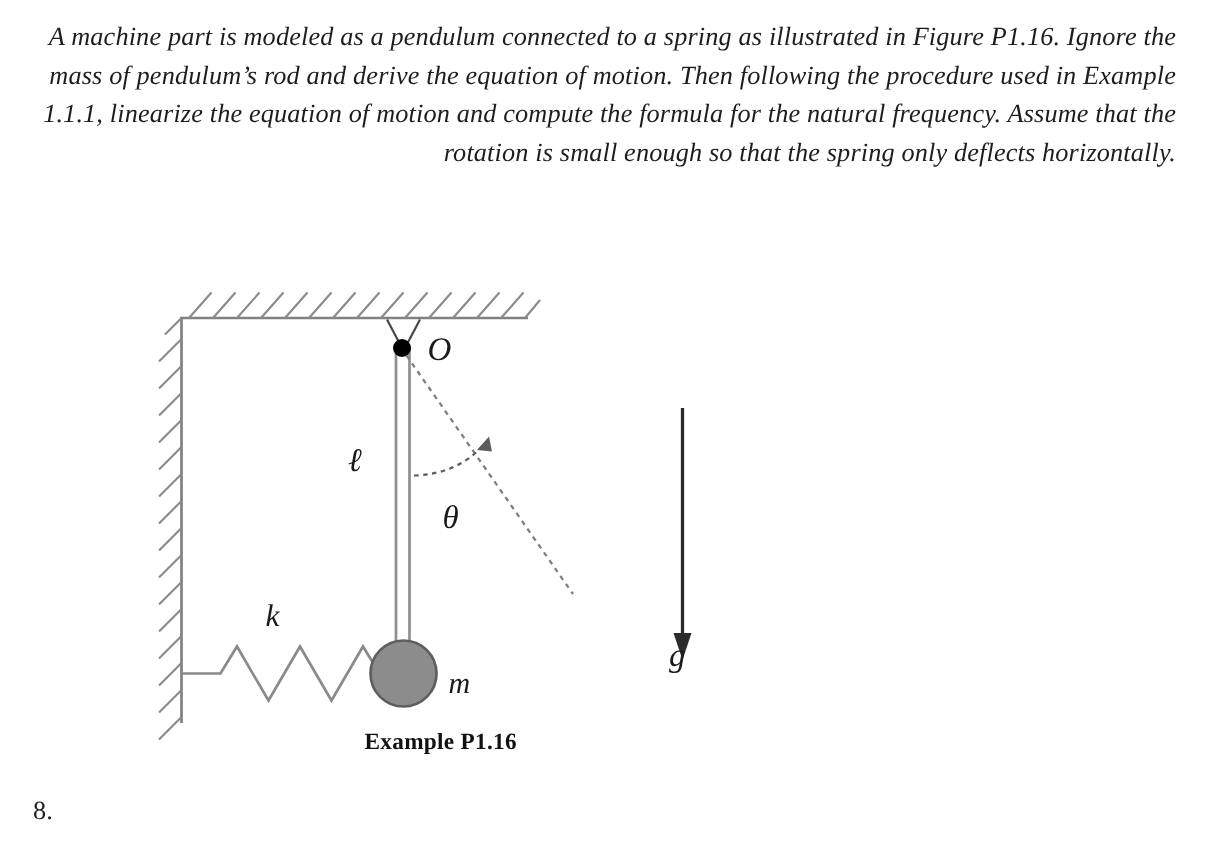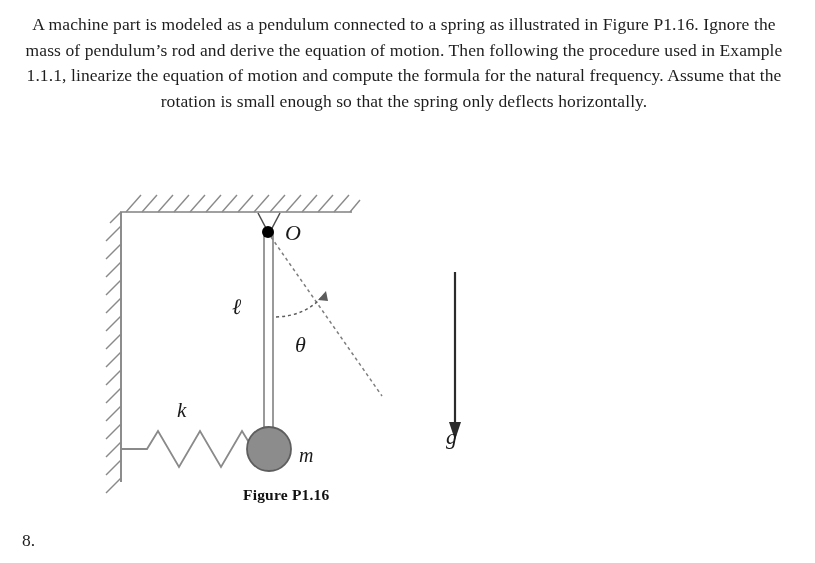--- a/index.html
+++ b/index.html
@@ -17,22 +17,23 @@
   }
 
   #problem-text {
     position: absolute;
     left: 24px;
     top: 12px;
     width: 760px;
     font-size: 17.5px;
     line-height: 25.6px;
     color: #1d1d1d;
-    text-align: center;
+    text-align: right;
     letter-spacing: 0.1px;
+    font-style: italic;
   }
 
   #figure-area {
     position: absolute;
     left: 0px;
     top: 190px;
     width: 815px;
     height: 330px;
   }
 
@@ -156,15 +157,15 @@
     <text class="math-label" x="295" y="162" font-size="22">θ</text>
 
     <text class="math-label" x="177" y="227" font-size="21">k</text>
 
     <text class="math-label" x="299" y="272" font-size="20">m</text>
 
     <text class="math-label" x="446" y="254" font-size="22">g</text>
   </svg>
 </div>
 
-<div class="fig-caption">Figure P1.16</div>
+<div class="fig-caption">Example P1.16</div>
 
 <div class="item-number">8.</div>
 
 </body></html>

